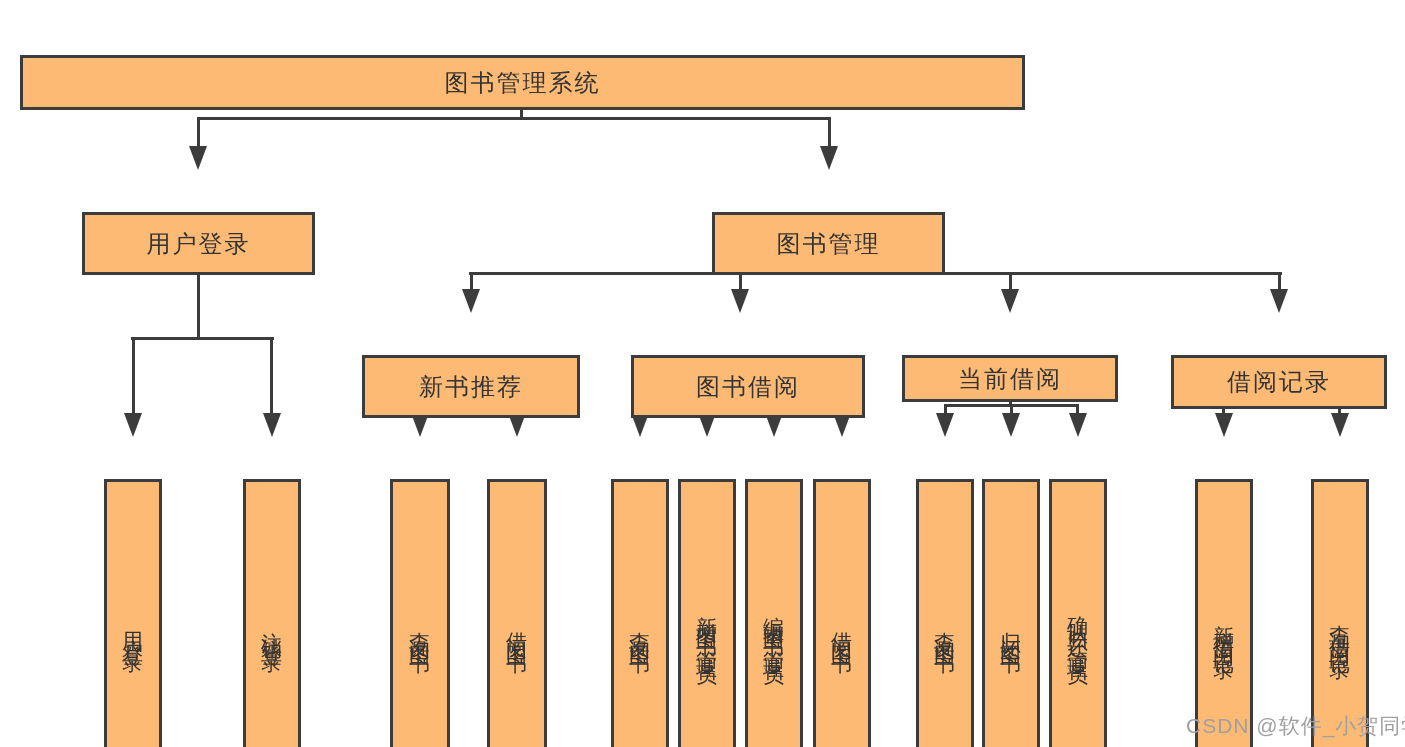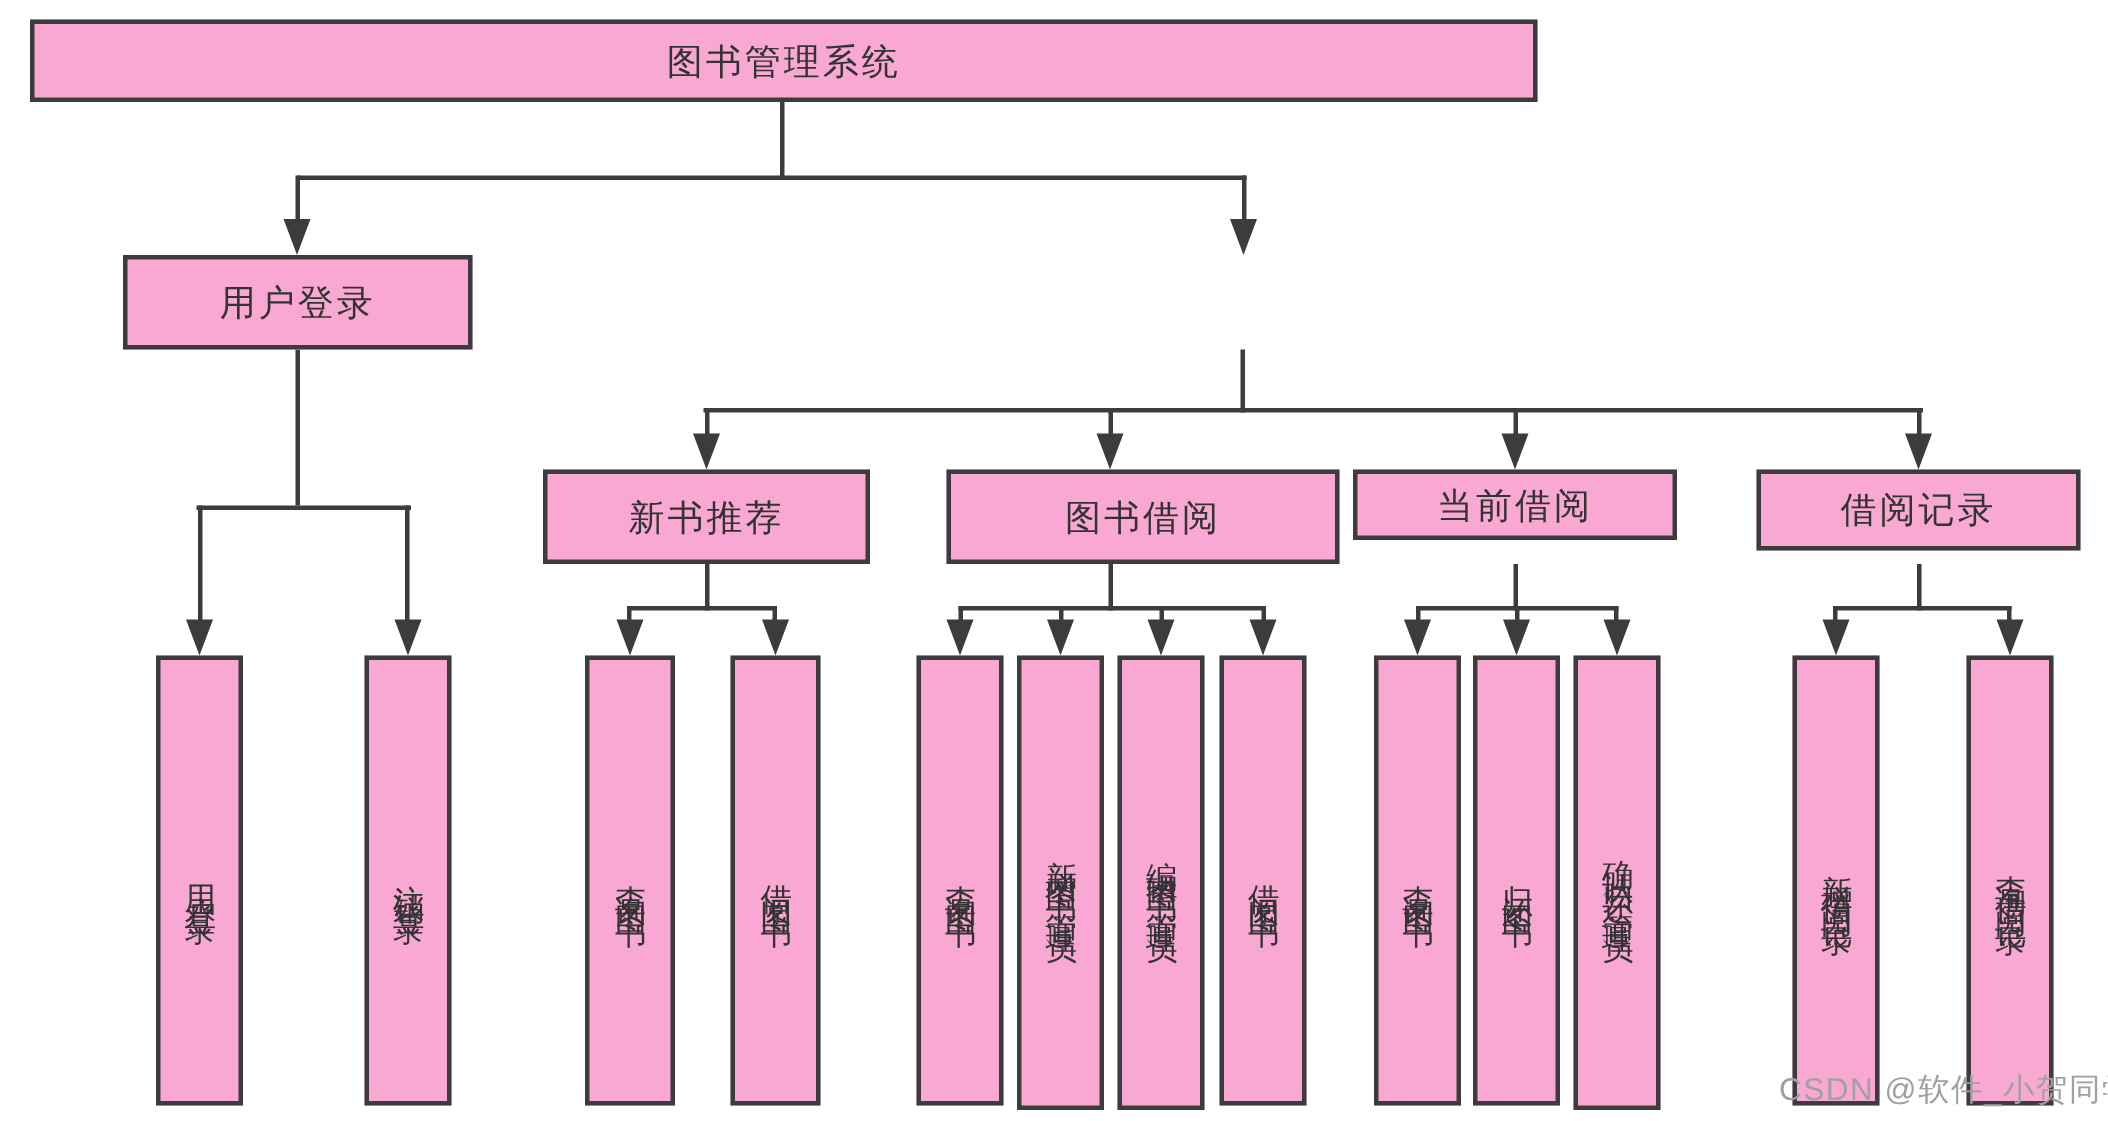--- a/index.html
+++ b/index.html
@@ -5,25 +5,26 @@
   html,body{margin:0;padding:0;background:#fff;}
   #canvas{
     position:relative;
     width:1405px;height:747px;
     background:#ffffff;
     font-family:"Liberation Sans","DejaVu Sans",sans-serif;
     overflow:hidden;
   }
   .box{
     position:absolute;
-    background:#f9a8d4;
+    background:#fdba74;
     border:3px solid #3c3c3c;
     box-sizing:border-box;
     display:flex;align-items:center;justify-content:center;
     z-index:2;
+    margin-top:42px;
   }
   .hlabel{
     font-size:24px;color:#333333;letter-spacing:2px;white-space:nowrap;
   }
   .vtext{
     writing-mode:vertical-rl;
     text-orientation:mixed;
     font-size:21px;color:#333333;
     letter-spacing:7px;line-height:1;
     white-space:nowrap;
@@ -54,20 +55,23 @@
   <div class="vline" style="left:520px;top:68px;height:50px;"></div>
   <div class="hline" style="left:198px;top:117px;width:633px;"></div>
   <div class="vline" style="left:197px;top:117px;height:32px;"></div>
   <div class="arrow" style="left:189px;top:146px;"></div>
   <div class="vline" style="left:828px;top:117px;height:32px;"></div>
   <div class="arrow" style="left:820px;top:146px;"></div>
 
   <div class="box" style="left:82px;top:170px;width:233px;height:63px;">
     <span class="hlabel">用户登录</span>
   </div>
+  <div class="box" style="left:712px;top:170px;width:233px;height:63px;">
+    <span class="hlabel">图书管理</span>
+  </div>
 
   <div class="vline" style="left:197px;top:233px;height:104px;"></div>
   <div class="hline" style="left:131px;top:337px;width:143px;"></div>
   <div class="vline" style="left:132px;top:337px;height:80px;"></div>
   <div class="arrow" style="left:124px;top:413px;"></div>
   <div class="vline" style="left:270px;top:337px;height:80px;"></div>
   <div class="arrow" style="left:263px;top:413px;"></div>
 
   <div class="vline" style="left:827px;top:233px;height:42px;"></div>
   <div class="hline" style="left:469px;top:272px;width:813px;"></div>
@@ -76,21 +80,21 @@
   <div class="vline" style="left:739px;top:272px;height:22px;"></div>
   <div class="arrow" style="left:731px;top:289px;"></div>
   <div class="vline" style="left:1009px;top:272px;height:22px;"></div>
   <div class="arrow" style="left:1001px;top:289px;"></div>
   <div class="vline" style="left:1278px;top:272px;height:22px;"></div>
   <div class="arrow" style="left:1270px;top:289px;"></div>
 
   <div class="box" style="left:362px;top:313px;width:218px;height:63px;">
     <span class="hlabel">新书推荐</span>
   </div>
-  <div class="box" style="left:631px;top:313px;width:262px;height:63px;">
+  <div class="box" style="left:631px;top:313px;width:234px;height:63px;">
     <span class="hlabel">图书借阅</span>
   </div>
   <div class="box" style="left:902px;top:313px;width:216px;height:47px;">
     <span class="hlabel">当前借阅</span>
   </div>
   <div class="box" style="left:1171px;top:313px;width:216px;height:54px;">
     <span class="hlabel">借阅记录</span>
   </div>
 
   <div class="vline" style="left:470px;top:376px;height:31px;"></div>

